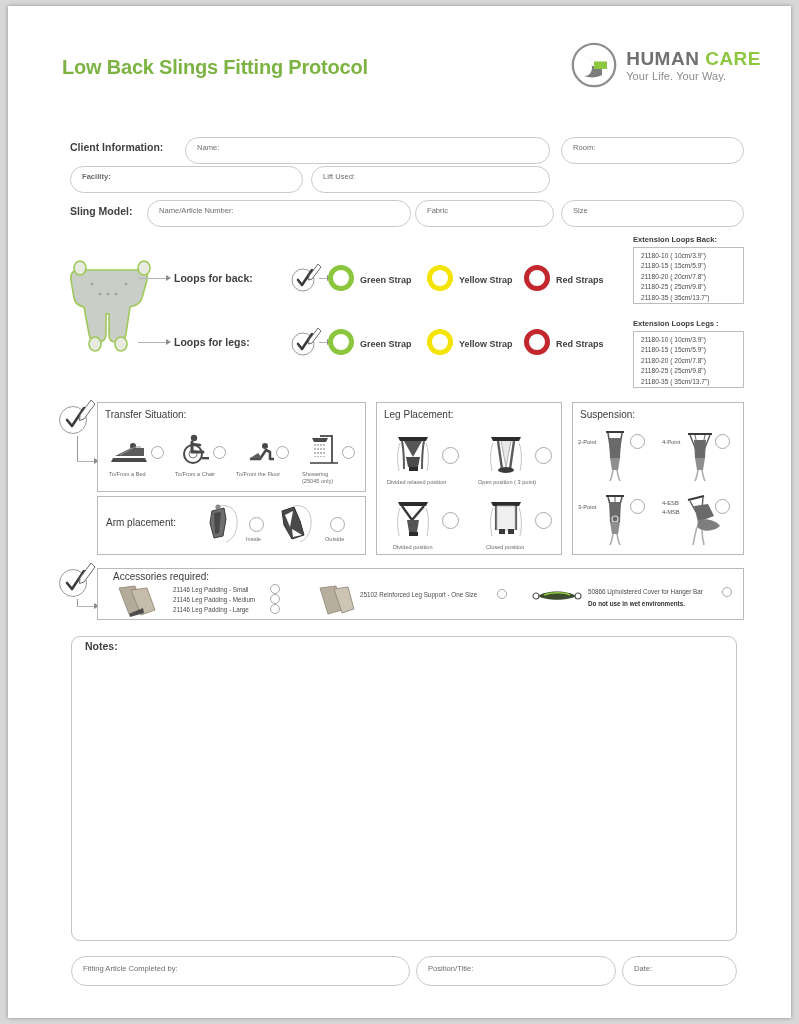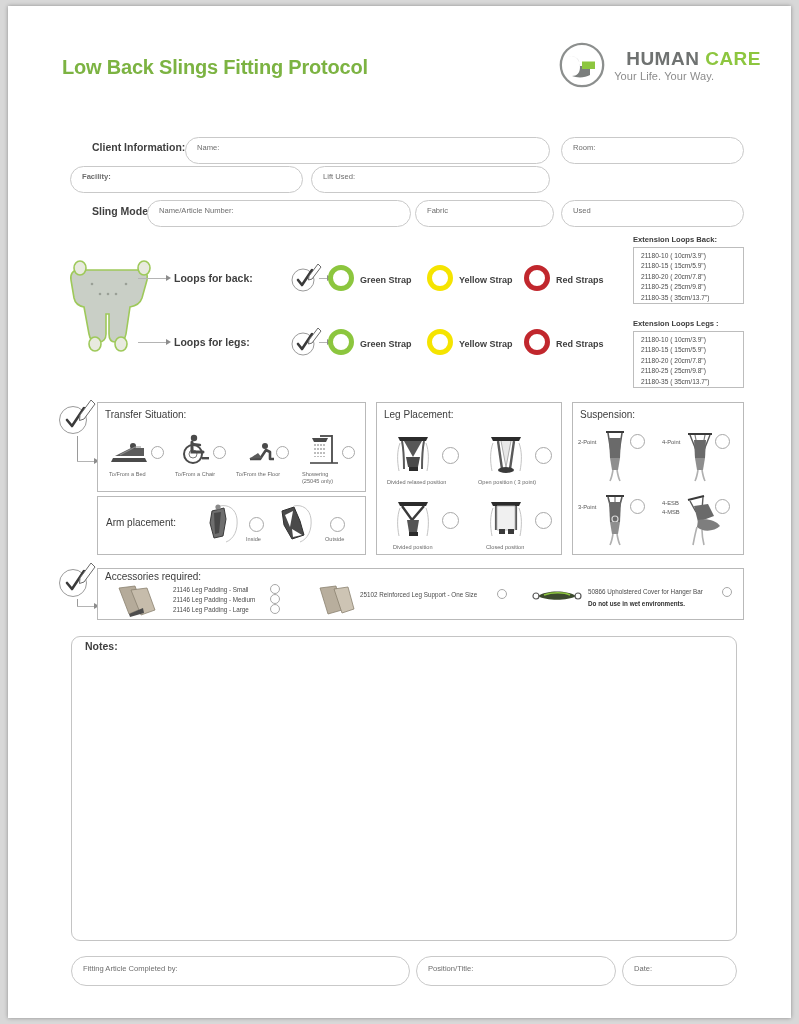--- a/index.html
+++ b/index.html
@@ -20,35 +20,35 @@
   
   .title {
     position:absolute; left:54px; top:50px;
     font-size:20px; font-weight:bold; color:#7cb342;
     letter-spacing:-.2px;
   }
   .logo { position:absolute; right:30px; top:36px; display:flex; align-items:center; gap:9px; }
   .logo-mark { width:46px; height:46px; flex:0 0 auto; }
   .logo-text { line-height:1; }
   .logo-row { font-size:19px; font-weight:bold; letter-spacing:.5px; }
-  .lt-human { color:#6f7271;margin-left:12px; }
+  .lt-human { color:#6f7271; }
   .lt-care  { color:#8dc63f; }
   .logo-tag { font-size:11px; color:#8c8c8c; margin-top:3px; letter-spacing:.1px; }
 
   
   .pill {
     position:absolute; border:1px solid #c9c9c9; border-radius:14px;
     background:#fff; height:27px;
   }
   .pill span {
     position:absolute; left:11px; top:5px;
     font-size:7.6px; color:#6d6d6d; white-space:nowrap;
   }
   .sec-label {
-    position:absolute; font-size:10.5px; font-weight:bold; color:#3f3f3f;margin-left:22px;
+    position:absolute; font-size:10.5px; font-weight:bold; color:#3f3f3f;
   }
 
   
   .loops-label { position:absolute; font-size:10.5px; font-weight:bold; color:#3f3f3f; }
   .arrow-line { position:absolute; height:1px; background:#b4b4b4; }
   .tri { position:absolute; width:0; height:0;
          border-top:3.5px solid transparent; border-bottom:3.5px solid transparent;
          border-left:5px solid #8c8c8c; }
   .ring { position:absolute; border-radius:50%; }
   .strap-txt { position:absolute; font-size:9px; font-weight:bold; color:#3f3f3f; white-space:nowrap; }
@@ -120,21 +120,21 @@
 
   <div class="sec-label" style="left:62px; top:199px;">Sling Model:</div>
 
   <div class="pill" style="left:407px; top:194px; width:139px;">
     <span>Fabric</span>
   </div>
   <div class="pill" style="left:139px; top:194px; width:264px;">
     <span>Name/Article Number:</span>
   </div>
   <div class="pill" style="left:553px; top:194px; width:183px;">
-    <span>Used</span>
+    <span>Size</span>
   </div>
 
   <div style="position:absolute; left:58px; top:248px;">
     <svg width="92" height="100" viewBox="0 0 92 100">
       <path d="M16 16 L76 16 C80 16, 82 20, 81 26 L76 44 C74 50, 70 52, 64 53 L60 80 C59 86, 55 88, 51 88 L49 88 C45 88, 43 85, 43 80 L43 60 L40 60 L40 80 C40 85, 37 88, 33 88 L31 88 C27 88, 24 86, 23 80 L18 53 C13 52, 9 49, 8 44 L5 26 C4 20, 7 16, 12 16 Z" fill="#c9cfc6" stroke="#9ec95a" stroke-width="1.6"></path>
       <ellipse cx="14" cy="14" rx="6" ry="7" fill="#e8eadf" stroke="#9ec95a" stroke-width="1.6"></ellipse>
       <ellipse cx="78" cy="14" rx="6" ry="7" fill="#e8eadf" stroke="#9ec95a" stroke-width="1.6"></ellipse>
       <ellipse cx="29" cy="90" rx="6" ry="7" fill="#e8eadf" stroke="#9ec95a" stroke-width="1.6"></ellipse>
       <ellipse cx="55" cy="90" rx="6" ry="7" fill="#e8eadf" stroke="#9ec95a" stroke-width="1.6"></ellipse>
       <circle cx="34" cy="40" r="1.3" fill="#9aa096"></circle>
@@ -421,21 +421,21 @@
       <circle cx="17" cy="24" r="13.5" fill="none" stroke="#9b9b9b" stroke-width="1"></circle>
       <path d="M11 24 L16 30 L28 12" fill="none" stroke="#3a3a3a" stroke-width="2.6" stroke-linecap="round" stroke-linejoin="round"></path>
       <path d="M24 19 L35 4 L39 8 L28 23 L23.5 24.5 Z" fill="#ffffff" stroke="#6a6a6a" stroke-width="1"></path>
     </svg>
   </div>
   <div class="arrow-line" style="left:69px; top:593px; width:1px; height:8px; background:#9a9a9a;"></div>
   <div class="arrow-line" style="left:69px; top:600px; width:18px;"></div>
   <div class="tri" style="left:86px; top:596.5px;"></div>
 
   <div class="panel" style="left:89px; top:562px; width:647px; height:52px;"></div>
-  <div class="panel-title" style="left:97px; top:565px;">Accessories required:</div>
+  <div class="panel-title" style="left:105px; top:565px;">Accessories required:</div>
 
   <div style="position:absolute; left:105px; top:578px;">
     <svg width="50" height="34" viewBox="0 0 50 34">
       <path d="M6 4 L22 2 L30 24 L16 30 Z" fill="#b5ab9a" stroke="#8a8170" stroke-width=".8"></path>
       <path d="M18 6 L34 4 L42 26 L28 31 Z" fill="#c6bcab" stroke="#8a8170" stroke-width=".8"></path>
       <path d="M16 30 L30 24 L31 29 L17 33 Z" fill="#4d4d4d"></path>
     </svg>
   </div>
   <div class="acc-txt" style="left:165px; top:580px;">21146 Leg Padding - Small</div>
   <div class="radio" style="left:262px; top:578px; width:10px; height:10px;"></div>

